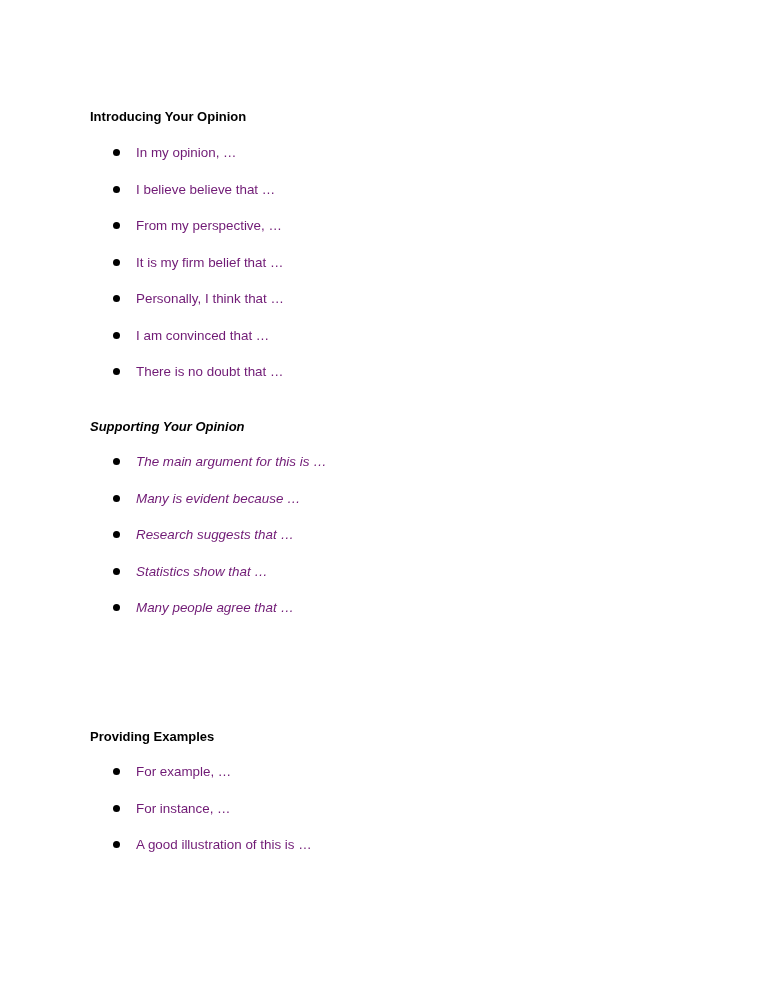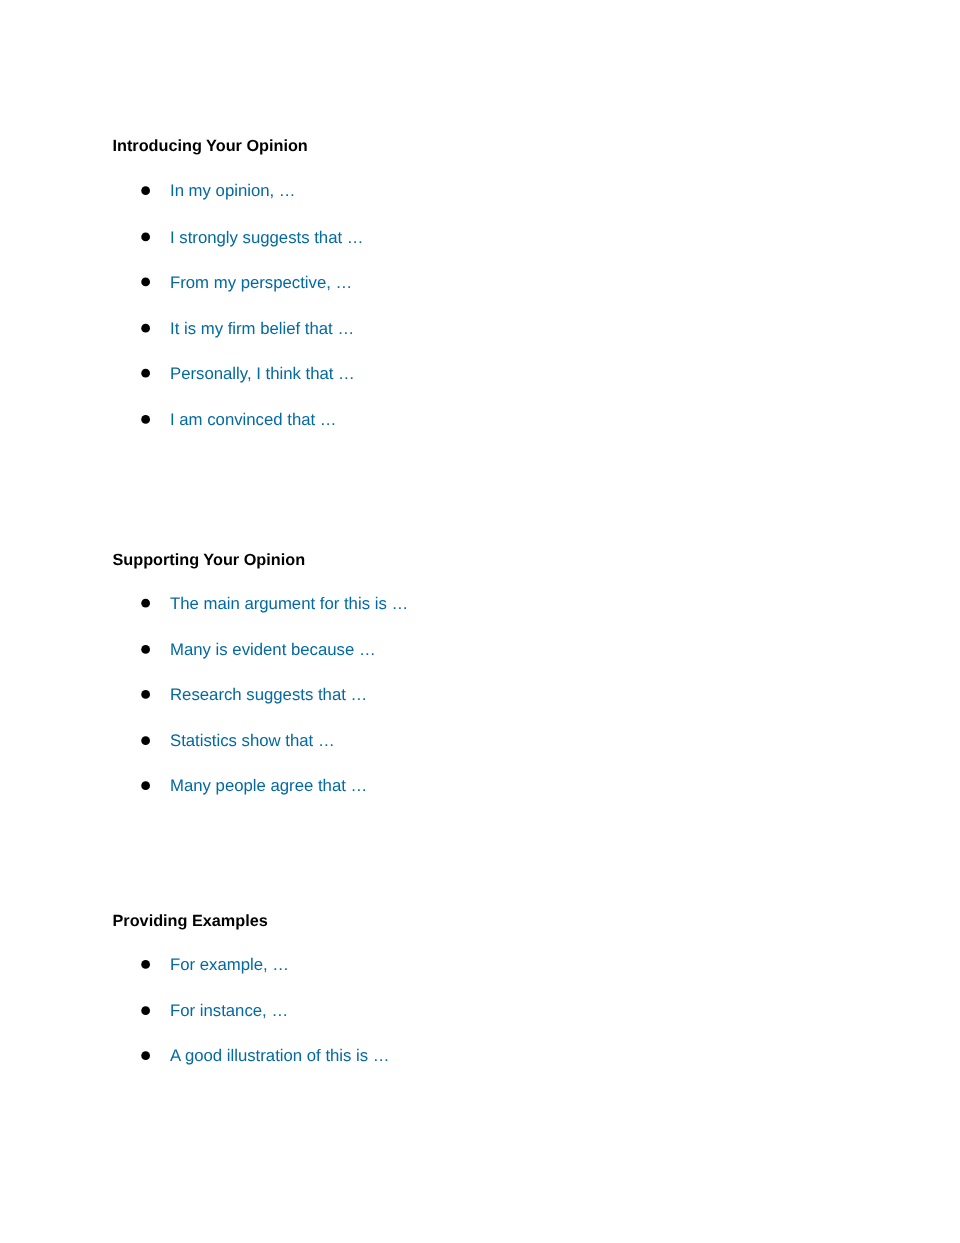--- a/index.html
+++ b/index.html
@@ -1,58 +1,62 @@
 <!DOCTYPE html>
 <html><head>
 <meta charset="utf-8">
 <style>
   html, body { margin: 0; padding: 0; background: #ffffff; }
   body { width: 768px; height: 994px; position: relative; overflow: hidden;
          font-family: "Liberation Sans", sans-serif; color: #000; }
   .section { position: absolute; left: 90px; }
   .heading { font-weight: bold; font-size: 13px; line-height: 20px; margin: 0; height: 20px; }
   .list { list-style: none; margin: 0; padding: 0; }
-  .item { position: relative; height: 36.5px; font-size: 13.4px; line-height: 16px; color: #0369a1; }
+  .item { position: relative; height: 36.5px; font-size: 13.4px; line-height: 16px; color: #701a75; }
   .bullet { position: absolute; left: 23px; top: 4px; width: 7px; height: 7px; border-radius: 50%; background: #000; }
   .text { position: absolute; left: 46px; top: 0; white-space: nowrap; }
 </style>
 </head>
 <body>
 
 <div class="section" style="top:107px;">
   <h2 class="heading">Introducing Your Opinion</h2>
   <ul class="list" style="margin-top:18px;">
     <li class="item">
         <span class="bullet"></span>
         <span class="text">In my opinion, …</span>
       </li>
     <li class="item">
         <span class="bullet"></span>
-        <span class="text">I strongly suggests that …</span>
+        <span class="text">I believe believe that …</span>
       </li>
     <li class="item">
         <span class="bullet"></span>
         <span class="text">From my perspective, …</span>
       </li>
     <li class="item">
         <span class="bullet"></span>
         <span class="text">It is my firm belief that …</span>
       </li>
     <li class="item">
         <span class="bullet"></span>
         <span class="text">Personally, I think that …</span>
       </li>
     <li class="item">
         <span class="bullet"></span>
         <span class="text">I am convinced that …</span>
       </li>
+    <li class="item">
+        <span class="bullet"></span>
+        <span class="text">There is no doubt that …</span>
+      </li>
   </ul>
 </div>
 
-<div class="section" style="top:438px;">
+<div class="section" style="top:417px;font-style:italic;">
   <h2 class="heading">Supporting Your Opinion</h2>
   <ul class="list" style="margin-top:17px;">
     <li class="item">
         <span class="bullet"></span>
         <span class="text">The main argument for this is …</span>
       </li>
     <li class="item">
         <span class="bullet"></span>
         <span class="text">Many is evident because …</span>
       </li>

